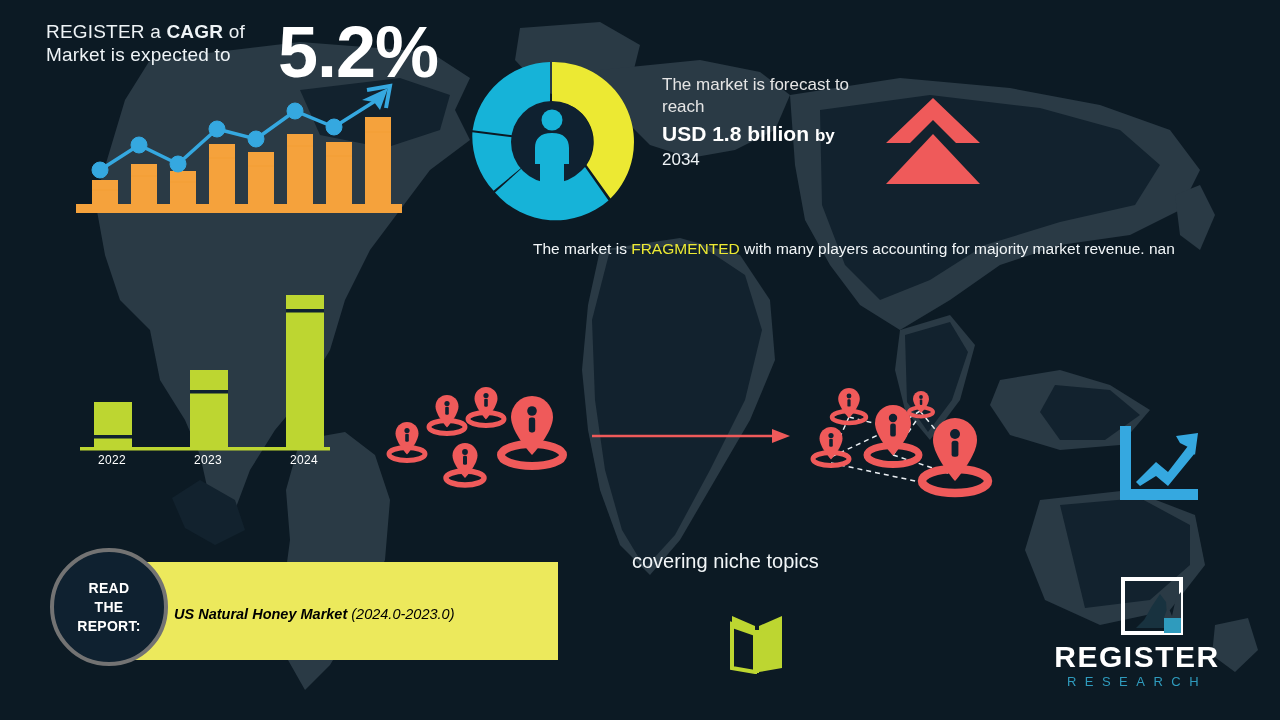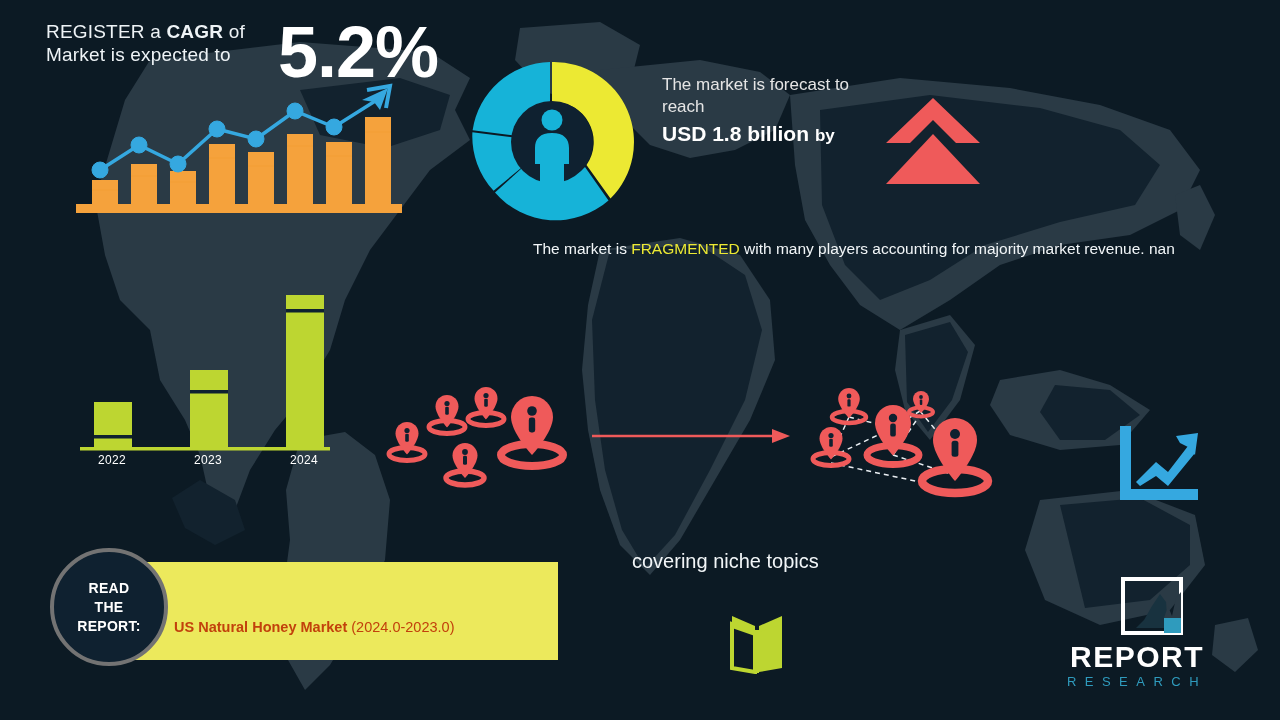--- a/index.html
+++ b/index.html
@@ -68,22 +68,22 @@
 
   
   #growth-icon { left:1118px; top:424px; z-index:5; }
 
   
   #report-banner {
     left:100px; top:562px; width:458px; height:98px;
     background:#ece95c; z-index:4;
   }
   #report-title {
-    position:absolute; left:74px; top:57px;
-    font-size:14.5px; font-weight:700; color:#c2410c; white-space:nowrap;
+    position:absolute; left:74px; top:44px;
+    font-size:14.5px; font-weight:700; color:#000000; white-space:nowrap;font-style:italic;
   }
   #report-title .paren { font-weight:400; }
   #report-circle {
     left:50px; top:548px; width:118px; height:118px;
     border-radius:50%; background:#0f2130; border:4px solid #737373;
     z-index:5; display:flex; align-items:center; justify-content:center;
   }
   #report-circle-label {
     font-size:14px; font-weight:700; line-height:19px;
     color:#ffffff; text-align:center; letter-spacing:.3px;
@@ -227,20 +227,21 @@
       <g fill="#16b3d8">
         <circle cx="90" cy="68" r="10.5"></circle>
         <path d="M90 81 c-12 0 -17 6 -17 15 l0 16 5 0 0 22 24 0 0 -22 5 0 0 -16 c0 -9 -5 -15 -17 -15 Z"></path>
       </g>
     </svg>
   </div>
 
   <div class="abs" id="forecast-block">
     <div id="forecast-lead">The market is forecast to reach</div>
     <div id="forecast-value"><span>USD 1.8 billion</span> <span class="by">by</span></div>
+    <div id="forecast-year">2034</div>
   </div>
 
   <div class="abs" id="up-arrows">
     <svg width="98" height="90" viewBox="0 0 98 90" xmlns="http://www.w3.org/2000/svg">
       <path d="M49 2 L96 47 L72 47 L49 24 L26 47 L2 47 Z" fill="#ef5a5a"></path>
       <path d="M49 38 L96 88 L2 88 Z" fill="#ef5a5a"></path>
     </svg>
   </div>
 
   <div class="abs" id="fragment-block">
@@ -406,17 +407,17 @@
 
   <div class="abs" id="logo">
     <div id="logo-mark">
       <svg width="64" height="60" viewBox="0 0 64 60" xmlns="http://www.w3.org/2000/svg">
         <rect x="3" y="3" width="58" height="54" fill="none" stroke="#ffffff" stroke-width="4"></rect>
         <path d="M16 52 L24 44 L32 30 L40 18 L46 26 L48 52 Z" fill="#18323f"></path>
         <rect x="44" y="42" width="17" height="15" fill="#2f9bbd"></rect>
         <path d="M44 42 L48 30 L52 40 L56 22 L61 16 L61 42 Z" fill="#2a3a45"></path>
       </svg>
     </div>
-    <div id="logo-name">REPORT</div>
+    <div id="logo-name">REGISTER</div>
     <div id="logo-sub">RESEARCH</div>
   </div>
 
 </div>
 
 </body></html>

